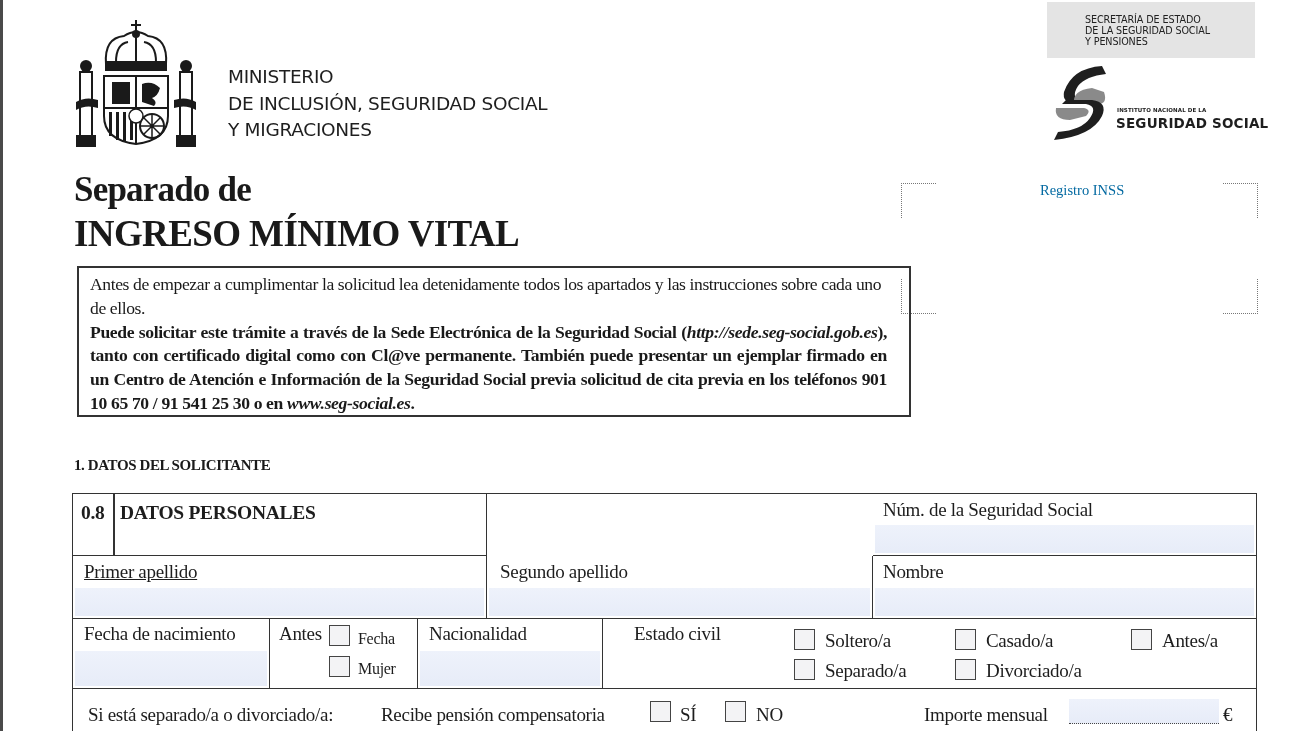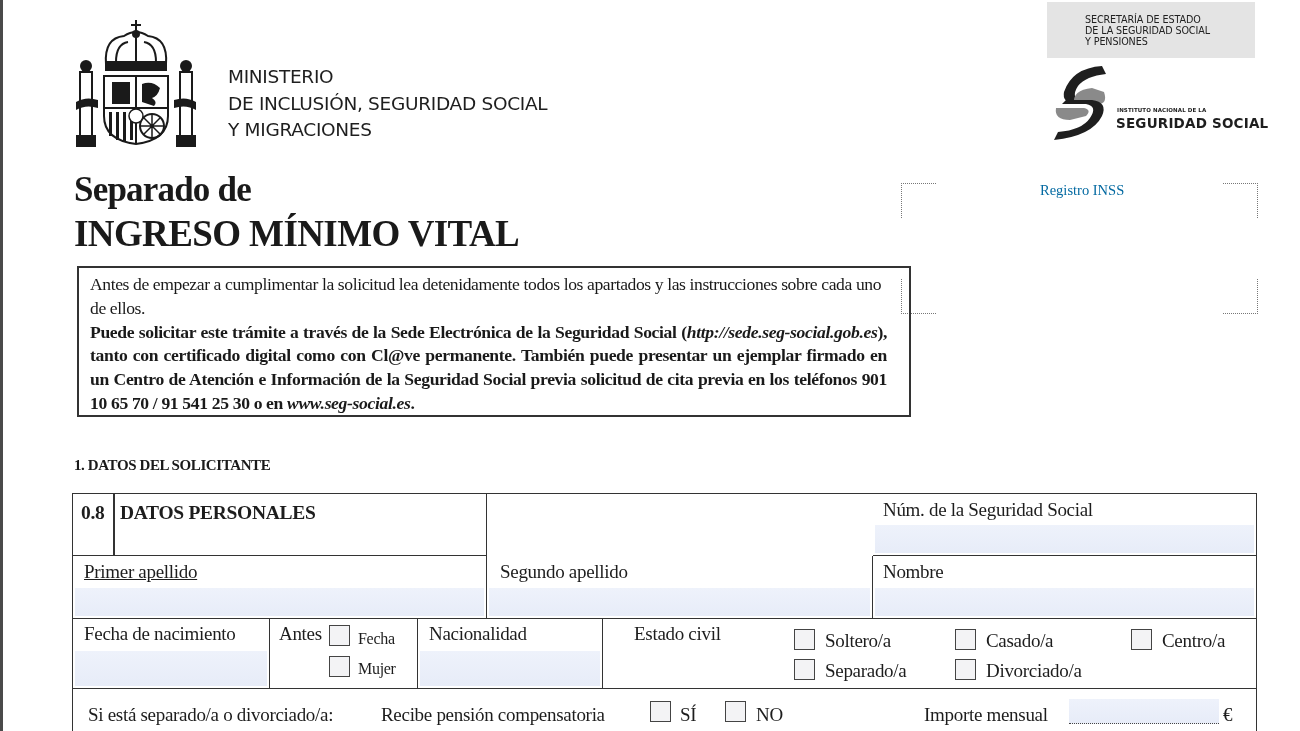--- a/index.html
+++ b/index.html
@@ -180,21 +180,21 @@
     <div class="lbl" style="left:11px;top:4px;">Nacionalidad</div>
     <div class="fill" style="left:2px;top:32px;right:2px;bottom:2px;"></div>
   </div>
   <div class="cell" style="left:530px;top:125px;width:653px;height:70px;border-bottom-width:1.5px;">
     <div class="lbl" style="left:15px;top:4px;margin-left:16px;">Estado civil</div>
     <div class="cb" style="left:191px;top:10px;"></div>
     <div class="lbl" style="left:222px;top:11px;">Soltero/a</div>
     <div class="cb" style="left:352px;top:10px;"></div>
     <div class="lbl" style="left:383px;top:11px;">Casado/a</div>
     <div class="cb" style="left:528px;top:10px;"></div>
-    <div class="lbl" style="left:559px;top:11px;">Centro/a</div>
+    <div class="lbl" style="left:559px;top:11px;">Antes/a</div>
     <div class="cb" style="left:191px;top:40px;"></div>
     <div class="lbl" style="left:222px;top:41px;">Separado/a</div>
     <div class="cb" style="left:352px;top:40px;"></div>
     <div class="lbl" style="left:383px;top:41px;">Divorciado/a</div>
   </div>
 
   <div class="cell" style="left:0;top:195px;width:1183px;height:50px;">
     <div class="lbl" style="left:15px;top:15px;">Si está separado/a o divorciado/a:</div>
     <div class="lbl" style="left:308px;top:15px;">Recibe pensión compensatoria</div>
     <div class="cb" style="left:577px;top:12px;"></div>

